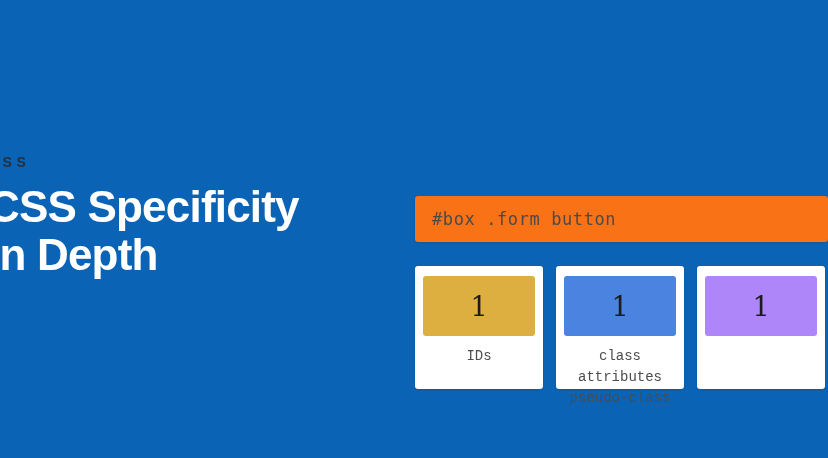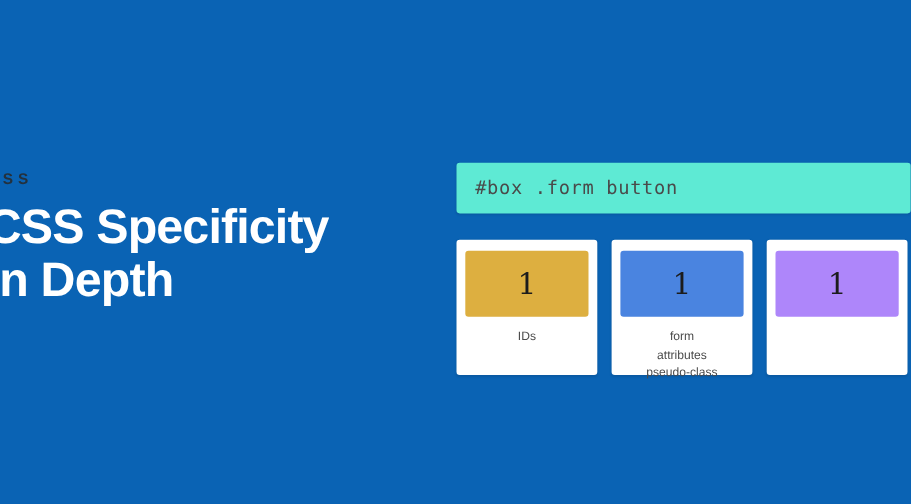--- a/index.html
+++ b/index.html
@@ -52,27 +52,28 @@
   
   .right-col {
     position: absolute;
     left: 415px;
     top: 148px;
     width: 430px;
   }
   .code-bar {
     width: 413px;
     height: 46px;
-    background: #5eead4;
+    background: #f97316;
     border-radius: 3px;
     box-sizing: border-box;
     display: flex;
     align-items: center;
     padding-left: 17px;
     box-shadow: 0 1px 2px rgba(0,0,0,0.10);
+    margin-top: 48px;
   }
   .code-text {
     font-family: "DejaVu Sans Mono", "Liberation Mono", monospace;
     font-size: 17px;
     color: #4a4a4a;
     letter-spacing: 0.6px;
     white-space: pre;
   }
 
   .cards {
@@ -107,22 +108,22 @@
     font-size: 27px;
     font-weight: 400;
     color: #1c1c1c;
     line-height: 1;
   }
   .card-labels {
     margin-top: 10px;
     text-align: center;
   }
   .card-label {
-    font-family: Liberation Sans, sans-serif;
-    font-size: 11px;
+    font-family: Liberation Mono, monospace;
+    font-size: 14px;
     color: #4c4c4c;
     line-height: 1.5;
   }
 </style>
 </head>
 <body>
 
 <div class="slide">
 
   <div class="left-col">
@@ -144,21 +145,21 @@
           </div>
           <div class="card-labels">
             <div class="card-label">IDs</div>
           </div>
         </div>
         <div class="card">
           <div class="swatch" style="background: rgb(74, 132, 224);">
             <div class="swatch-value">1</div>
           </div>
           <div class="card-labels">
-            <div class="card-label">form</div>
+            <div class="card-label">class</div>
             <div class="card-label">attributes</div>
             <div class="card-label">pseudo-class</div>
           </div>
         </div>
         <div class="card">
           <div class="swatch" style="background: rgb(174, 134, 250);">
             <div class="swatch-value">1</div>
           </div>
         </div>
       </div>

